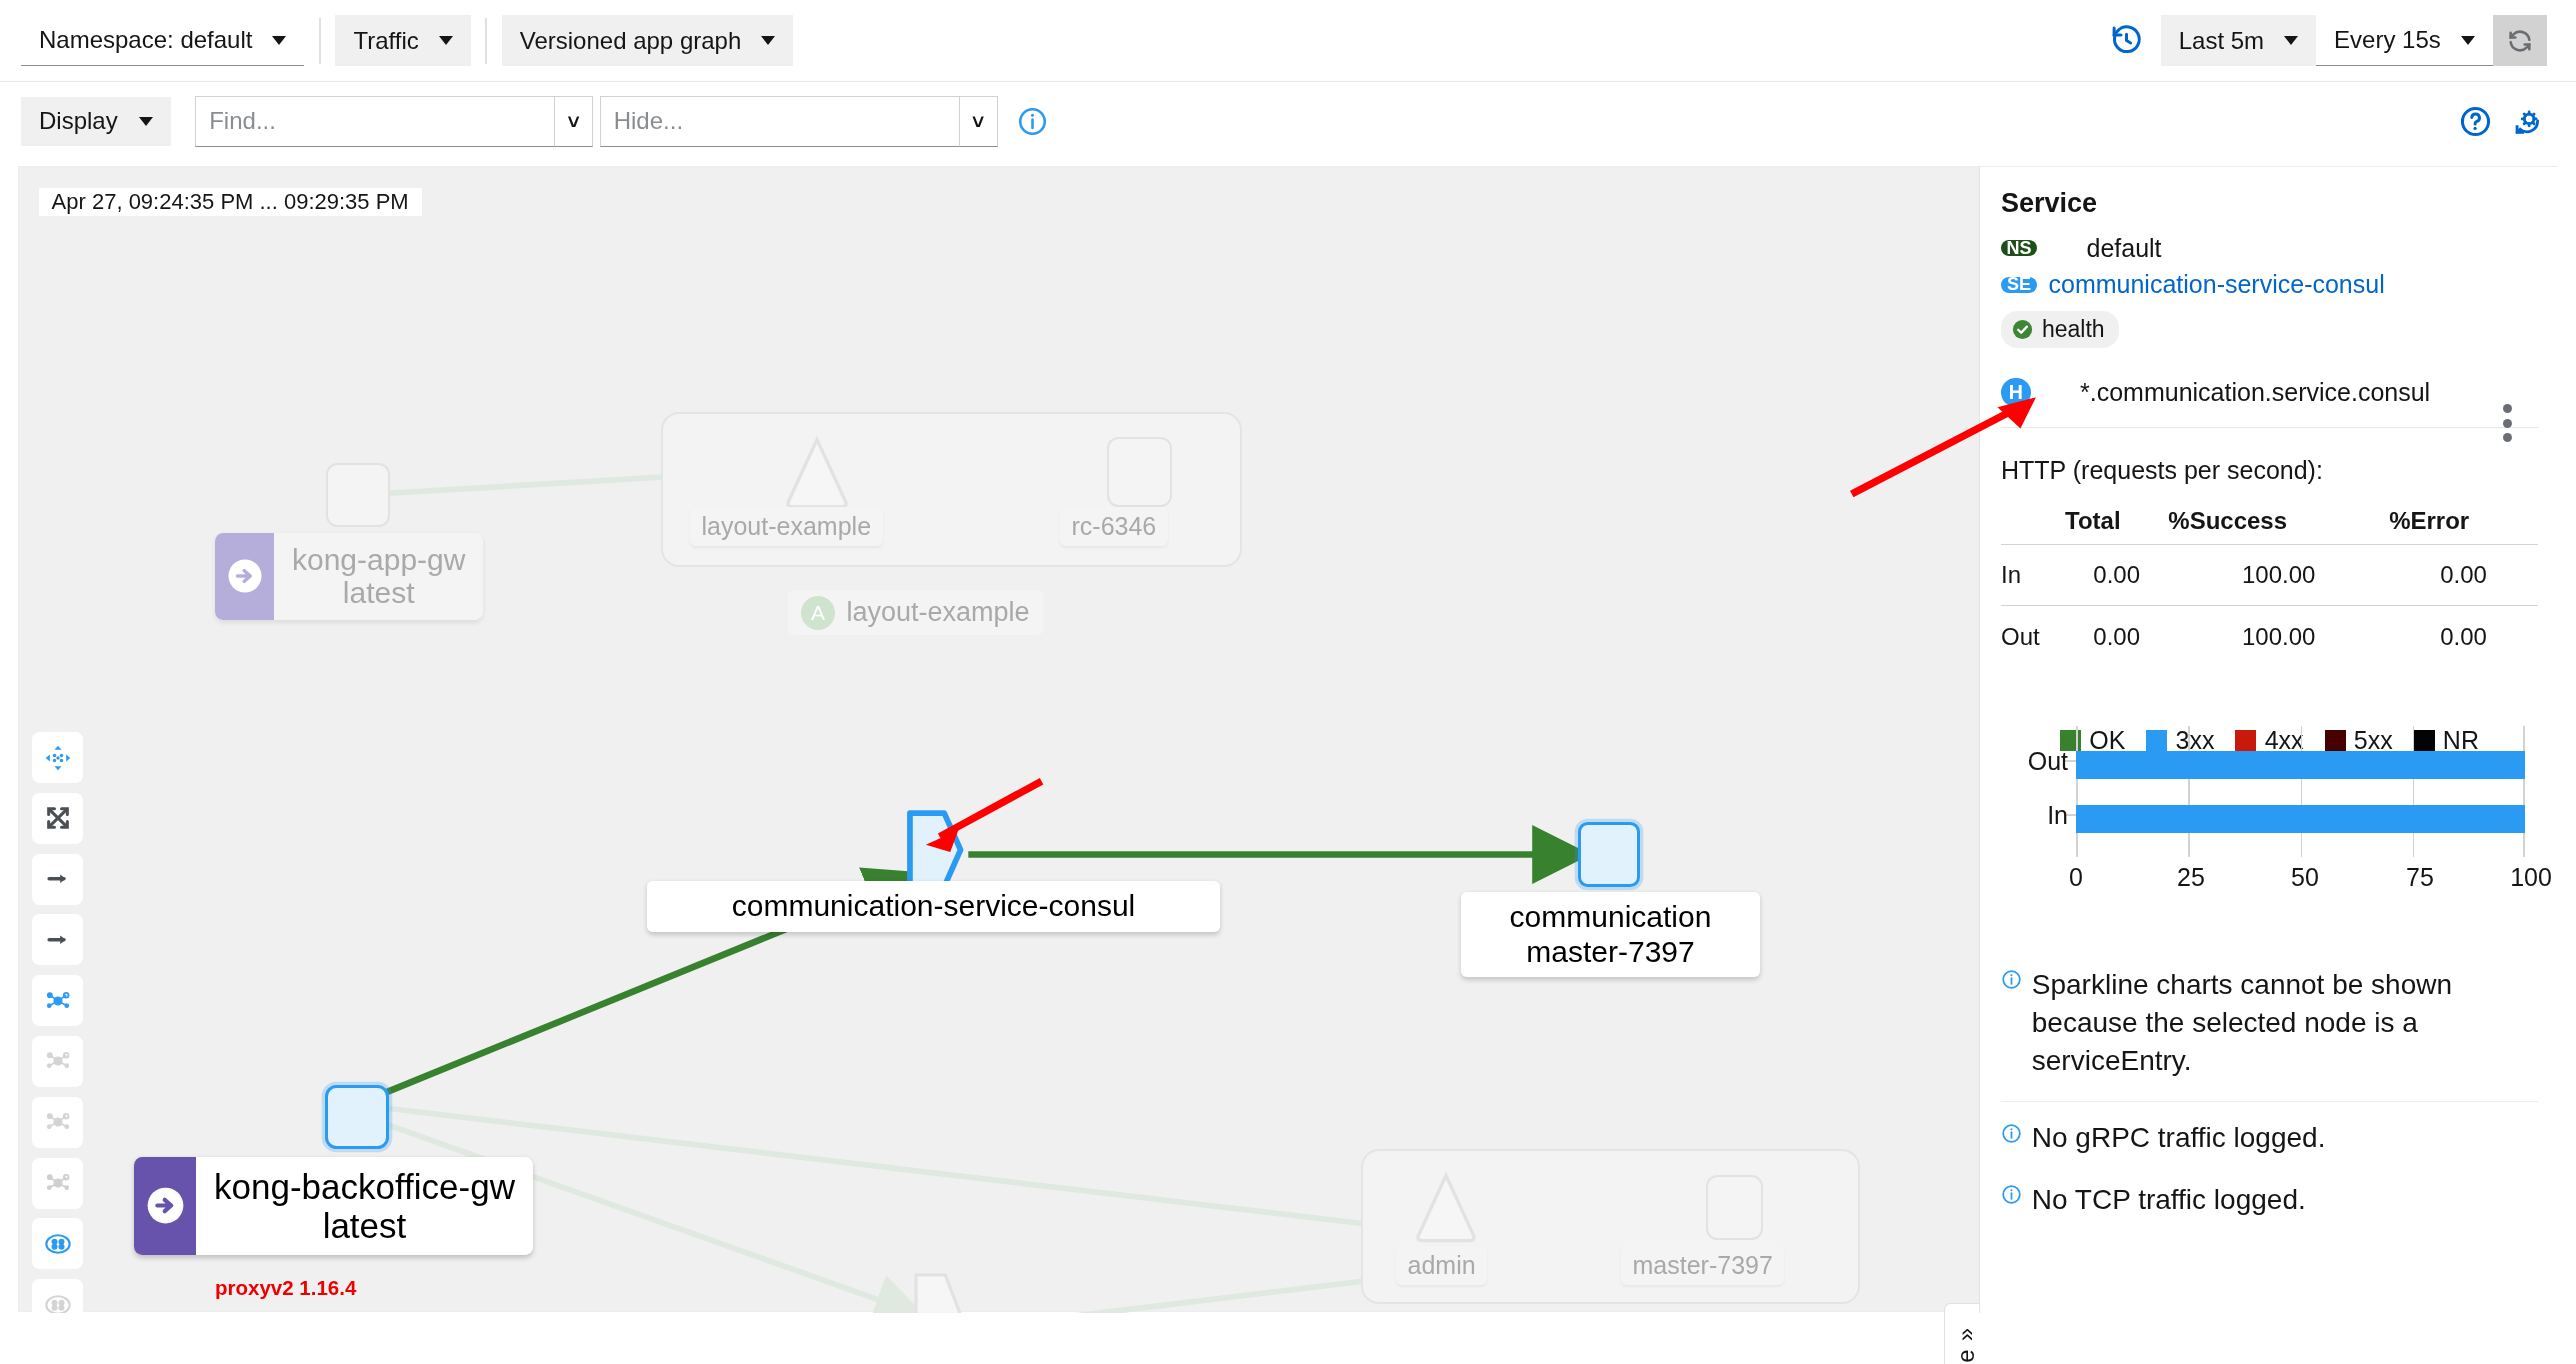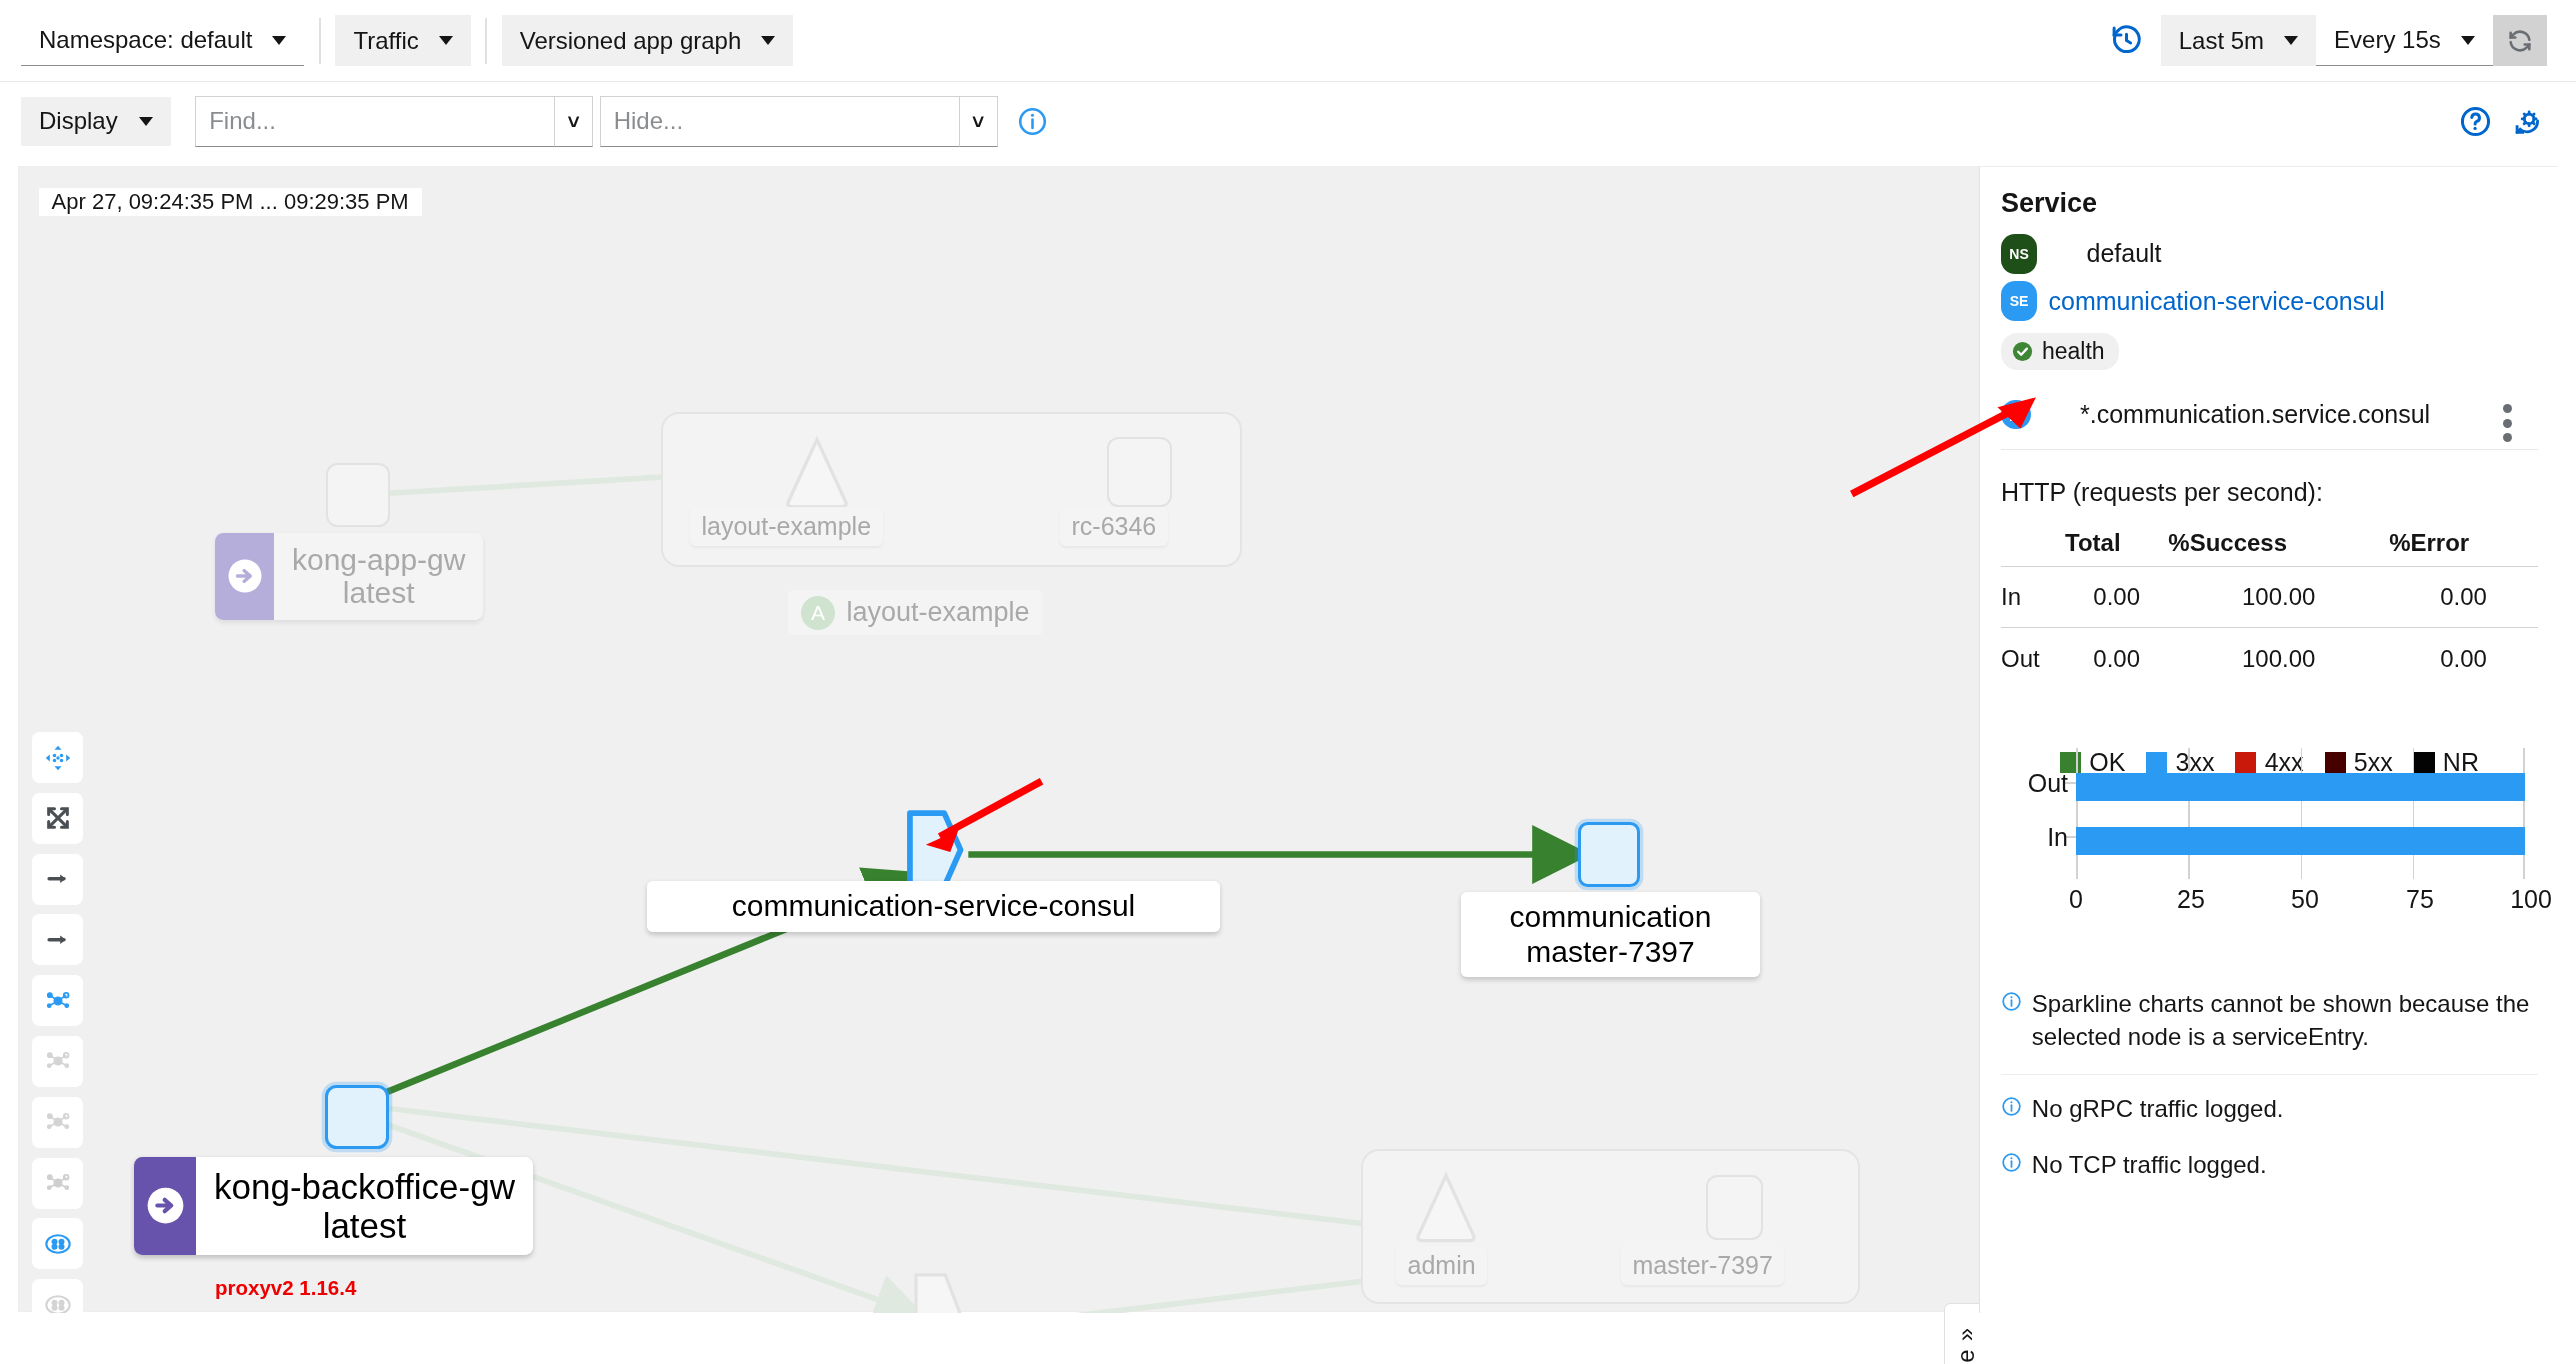--- a/index.html
+++ b/index.html
@@ -104,21 +104,21 @@
     font-size:24px;color:#151515;letter-spacing:0.8px;
   }
 
   
   .sidepanel{
     position:absolute; left:1960px; top:0; width:580px; height:1146px;
     background:#fff; border-left:0.8px solid #e3e3e3; padding:21px 21px 0 21px; overflow:hidden;
   }
   .sp-title{font-size:27px;font-weight:bold;color:#151515;margin-bottom:14.7px;}
   .sp-row{display:flex;align-items:center;gap:11.5px;margin-bottom:7.4px;}
-  .pill{width:36px;height:40px;border-radius:14px;display:flex;align-items:center;justify-content:center;color:#fff;font-size:14px;font-weight:bold;flex:none;}
+  .pill{width:36px;height:16px;border-radius:14px;display:flex;align-items:center;justify-content:center;color:#fff;font-size:18px;font-weight:bold;flex:none;}
   .pill.ns{background:#1e4f18;}
   .pill.se{background:#2b9af3;}
   .circ{width:29.5px;height:29.5px;border-radius:50%;background:#2b9af3;color:#fff;display:flex;align-items:center;justify-content:center;font-size:19.6px;font-weight:bold;flex:none;}
   .sp-link{font-size:25px;color:#06c;cursor:pointer;}
   .sp-text{font-size:25px;color:#151515;margin-left:38px;}
   .health-chip{display:inline-flex;align-items:center;gap:8.2px;background:#f0f0f0;border-radius:16.4px;padding:4.9px 14.7px 4.9px 9.8px;font-size:23px;color:#151515;margin-top:4.9px;}
   .kebab{position:absolute;right:47px;top:237px;display:flex;flex-direction:column;gap:5.7px;cursor:pointer;}
   .kebab i{width:9px;height:9px;border-radius:50%;background:#6a6e73;display:block;}
   .sp-host{margin-top:29.5px;}
   .sp-hr{height:0.8px;background:#e8e8e8;margin:19.6px 0 0 0;}
@@ -134,21 +134,21 @@
   .chart-grid{position:absolute;left:75px;top:0;right:13px;height:131px;}
   .gl{position:absolute;top:0;bottom:0;width:1.6px;background:#d2d2d2;}
   .ylab{position:absolute;left:0;width:67px;text-align:right;font-size:25px;color:#151515;}
   .tick{position:absolute;width:11.5px;height:1.6px;background:#d2d2d2;}
   .bar{position:absolute;height:28px;background:#2b9af3;}
   .xlab{position:absolute;top:137px;font-size:25px;color:#151515;transform:translateX(-50%);}
   .legend{display:flex;align-items:center;justify-content:center;gap:21px;margin-top:59px;}
   .lgi{display:flex;align-items:center;gap:8.2px;font-size:25px;color:#151515;}
   .sw{width:21px;height:21px;display:block;}
 
-  .note{display:flex;gap:9.8px;font-size:24px;color:#151515;line-height:1.35;margin-top:3.3px;}
+  .note{display:flex;gap:9.8px;font-size:28px;color:#151515;line-height:1.35;margin-top:3.3px;}
   .note .ii{flex:none;margin-top:3.3px;}
   .notes-hr{height:0.8px;background:#ededed;margin:21px 0 18px 0;}
 
   svg{display:block;}
 </style>
 </head>
 <body>
 
 <div id="app">
 

